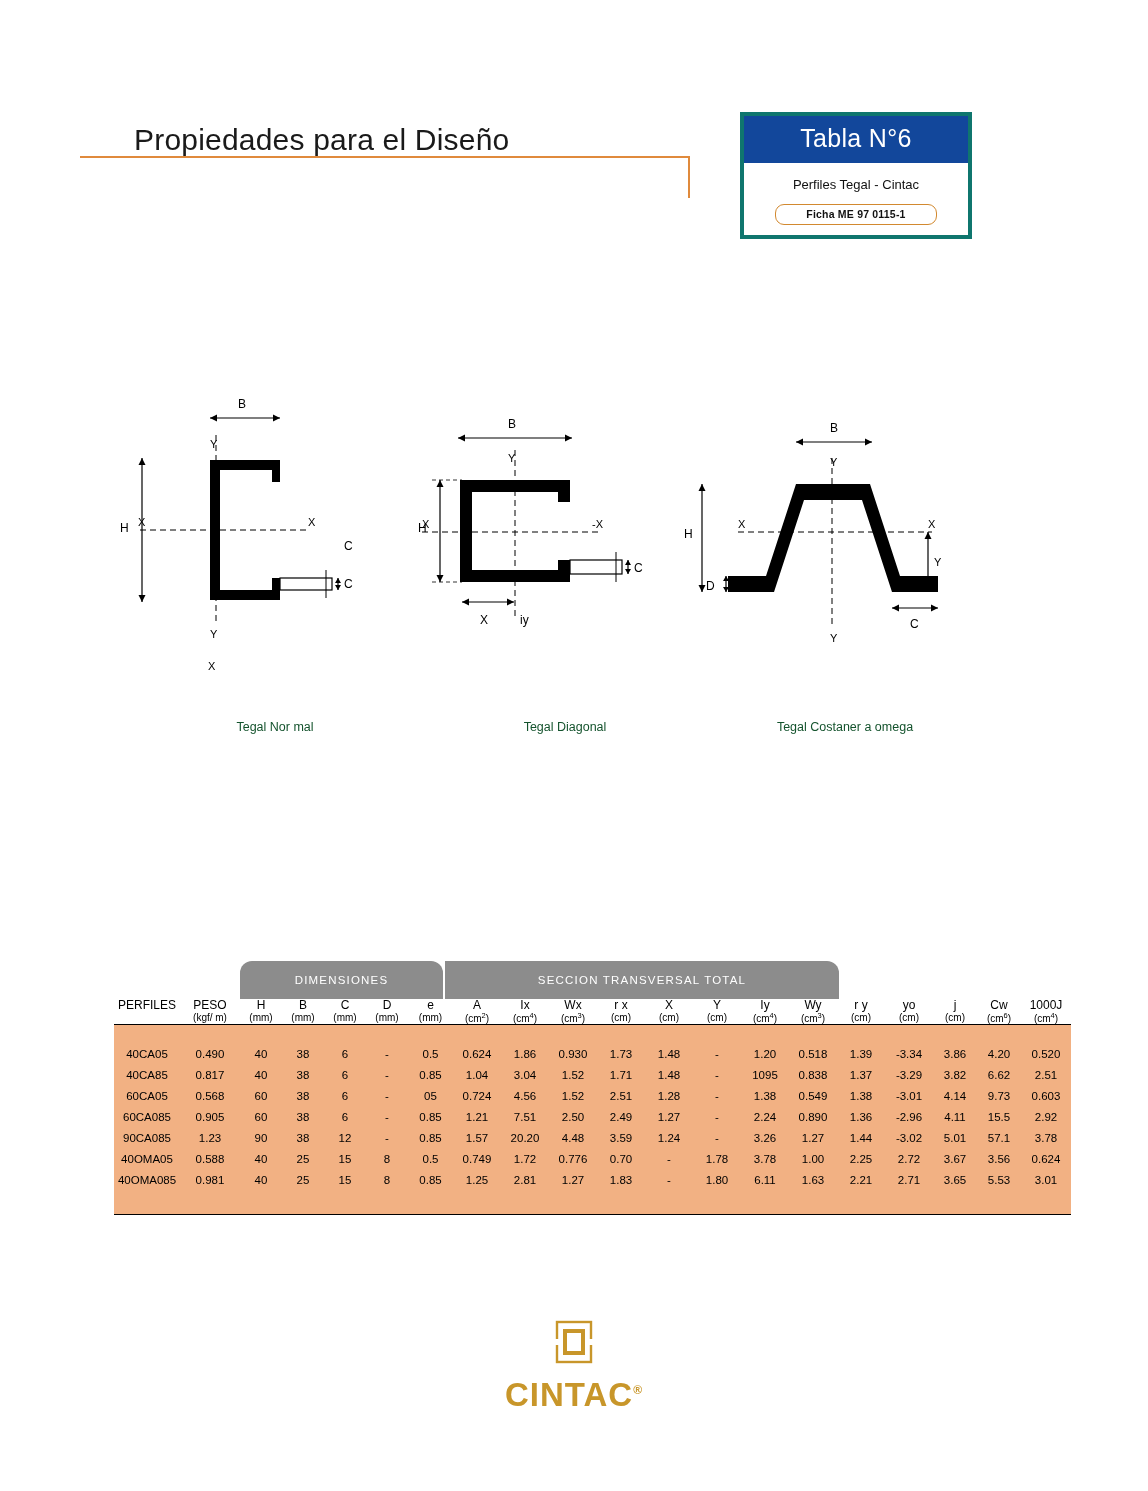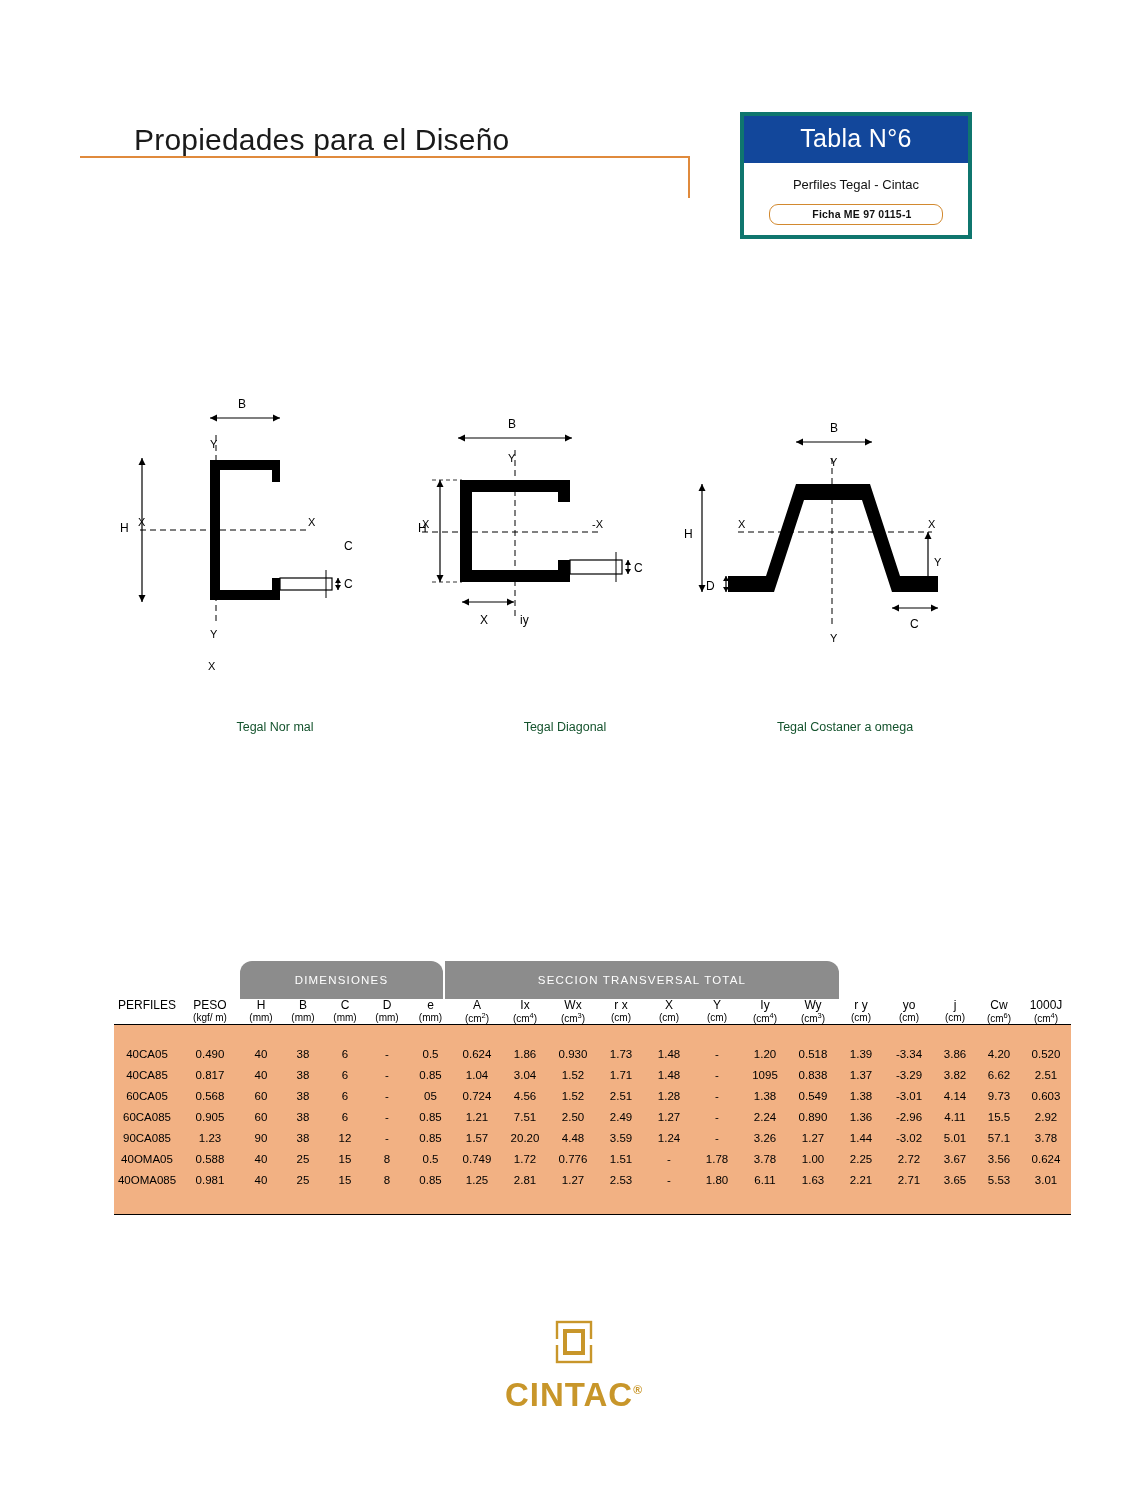--- a/index.html
+++ b/index.html
@@ -71,21 +71,21 @@
   .ficha-pill {
     margin: 0 auto 10px auto;
     width: 160px;
     border: 1px solid #d2892f;
     border-radius: 9px;
     background: #ffffff;
     text-align: center;
     font-size: 10.5px;
     font-weight: bold;
     color: #111;
-    padding: 3px 0 4px 12px;
+    padding: 3px 0 4px 0;
     letter-spacing: 0.2px;
   }
 
   
   .figures {
     position: absolute;
     left: 0;
     top: 380px;
     width: 1148px;
     height: 380px;
@@ -525,21 +525,21 @@
           <td class="cell-orange">40OMA05</td>
           <td class="cell-orange">0.588</td>
           <td class="cell-orange">40</td>
           <td class="cell-orange">25</td>
           <td class="cell-orange">15</td>
           <td class="cell-orange">8</td>
           <td class="cell-orange">0.5</td>
           <td class="cell-orange">0.749</td>
           <td class="cell-orange">1.72</td>
           <td class="cell-orange">0.776</td>
-          <td class="cell-orange">1.51</td>
+          <td class="cell-orange">0.70</td>
           <td class="cell-orange">-</td>
           <td class="cell-orange">1.78</td>
           <td class="cell-orange">3.78</td>
           <td class="cell-orange">1.00</td>
           <td class="cell-orange">2.25</td>
           <td class="cell-orange">2.72</td>
           <td class="cell-orange">3.67</td>
           <td class="cell-orange">3.56</td>
           <td class="cell-orange">0.624</td>
         </tr>
@@ -547,21 +547,21 @@
           <td class="cell-orange">40OMA085</td>
           <td class="cell-orange">0.981</td>
           <td class="cell-orange">40</td>
           <td class="cell-orange">25</td>
           <td class="cell-orange">15</td>
           <td class="cell-orange">8</td>
           <td class="cell-orange">0.85</td>
           <td class="cell-orange">1.25</td>
           <td class="cell-orange">2.81</td>
           <td class="cell-orange">1.27</td>
-          <td class="cell-orange">2.53</td>
+          <td class="cell-orange">1.83</td>
           <td class="cell-orange">-</td>
           <td class="cell-orange">1.80</td>
           <td class="cell-orange">6.11</td>
           <td class="cell-orange">1.63</td>
           <td class="cell-orange">2.21</td>
           <td class="cell-orange">2.71</td>
           <td class="cell-orange">3.65</td>
           <td class="cell-orange">5.53</td>
           <td class="cell-orange">3.01</td>
         </tr>

